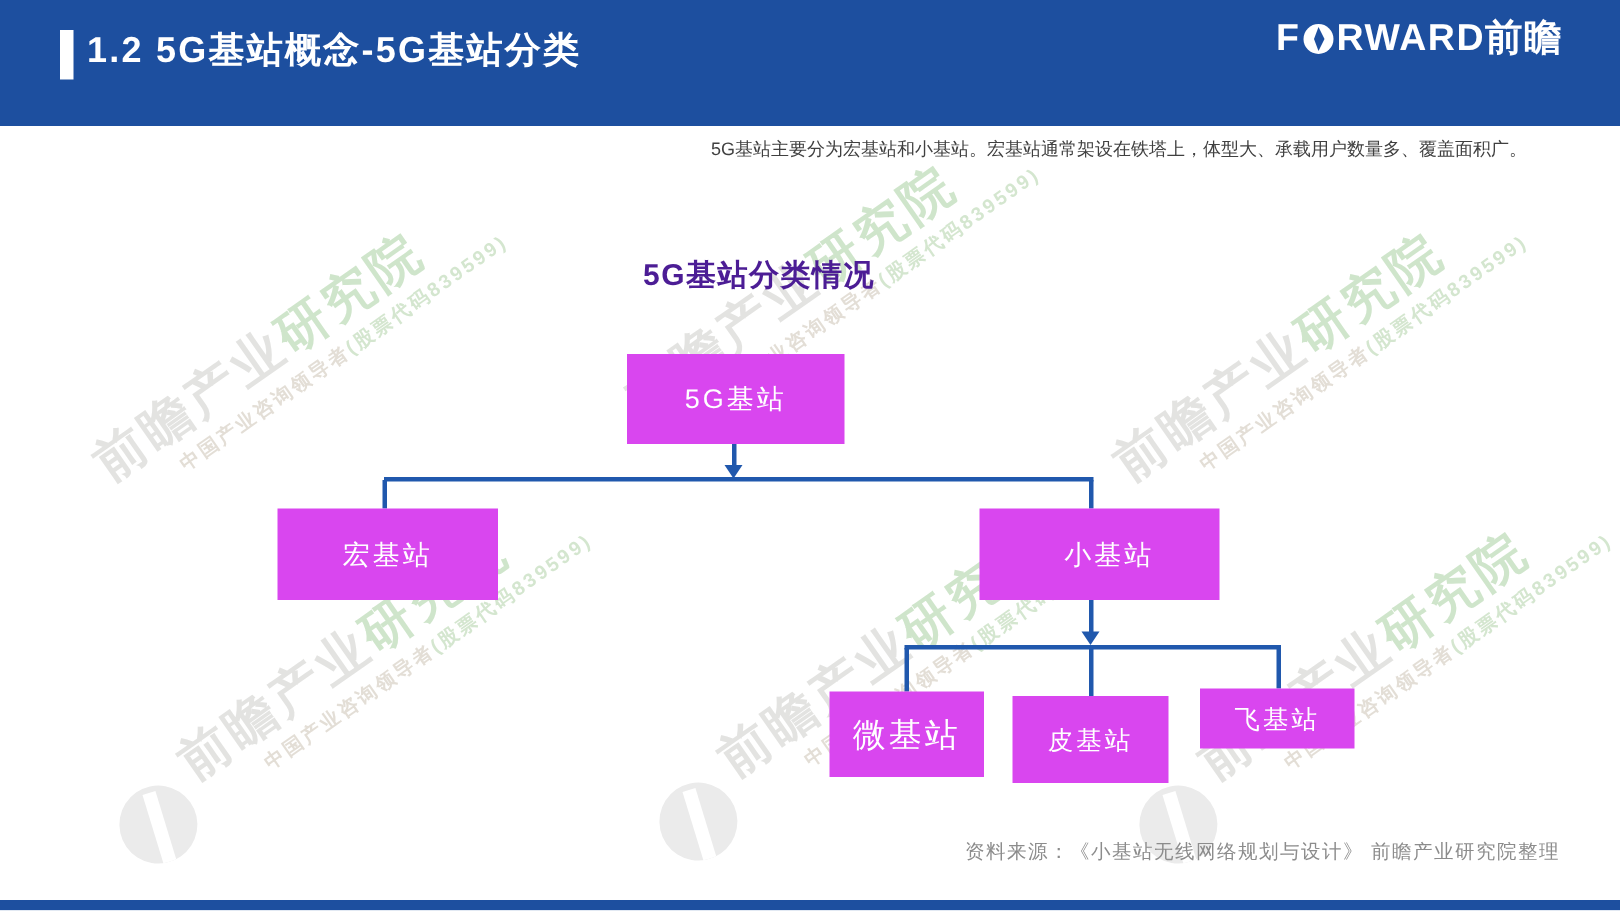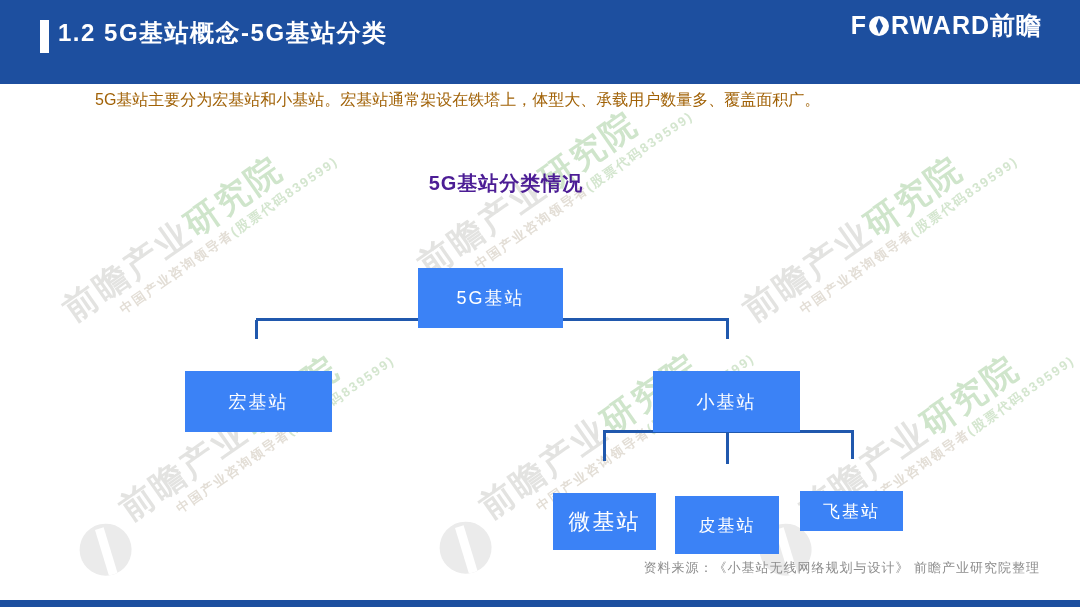--- a/index.html
+++ b/index.html
@@ -11,29 +11,29 @@
   
   .header { position:absolute; left:0; top:0; width:1080px; height:84px; background:#1d4f9f; z-index:3; }
   .title-accent { position:absolute; left:40px; top:20px; width:9px; height:33px; background:#ffffff; }
   .header-title { position:absolute; left:58px; top:17px; font-size:24px; font-weight:bold; color:#ffffff; letter-spacing:1.5px; white-space:nowrap; }
   .logo { position:absolute; right:38px; top:11px; text-align:right; }
   .logo-main { display:flex; align-items:center; justify-content:flex-end; color:#ffffff; font-size:25px; font-weight:bold; letter-spacing:1px; line-height:28px; }
   .logo-o { display:inline-flex; width:22px; height:22px; margin:0 1px; position:relative; top:1px; }
   .logo-tagline { font-size:11px; font-weight:bold; color:#a9c3ec; letter-spacing:0.5px; margin-top:3px; white-space:nowrap; }
 
   
-  .body-text { position:absolute; left:63px; top:88px; width:955px; font-size:16px; line-height:23px; color:#a16207; z-index:2; }
+  .body-text { position:absolute; left:63px; top:88px; width:955px; font-size:12px; line-height:23px; color:#404040; z-index:2;text-align:right; }
   .body-text p { margin:0; text-indent:2em; }
 
   
   .diagram-title { position:absolute; left:0; top:170px; width:1012px; text-align:center; font-size:20px; font-weight:bold; color:#4c1d95; letter-spacing:1px; z-index:2; }
-  .node { position:absolute; background:#3b82f6; color:#ffffff; display:flex; align-items:center; justify-content:center; letter-spacing:2px; z-index:2;margin-top:32px; }
+  .node { position:absolute; background:#d946ef; color:#ffffff; display:flex; align-items:center; justify-content:center; letter-spacing:2px; z-index:2; }
   .node-root  { left:418px; top:236px; width:145px; height:60px; font-size:18px; }
   .node-macro { left:185px; top:339px; width:147px; height:61px; font-size:18px; }
-  .node-small { left:653px; top:339px; width:147px; height:61px; font-size:18px; }
+  .node-small { left:653px; top:339px; width:147px; height:61px; font-size:18px;padding-left:13px; }
   .node-micro { left:553px; top:461px; width:103px; height:57px; font-size:22px; }
   .node-pico  { left:675px; top:464px; width:104px; height:58px; font-size:17px; }
   .node-femto { left:800px; top:459px; width:103px; height:40px; font-size:17px; }
 
   .l { position:absolute; background:#2058ad; z-index:2; }
   .stem-root   { left:488px; top:296px; width:3px; height:16px; }
   .hline1      { left:256px; top:318px; width:473px; height:3px; }
   .stub-macro  { left:255px; top:320px; width:3px; height:19px; }
   .stub-small  { left:726px; top:320px; width:3px; height:19px; }
   .stem-small  { left:726px; top:400px; width:3px; height:22px; }

